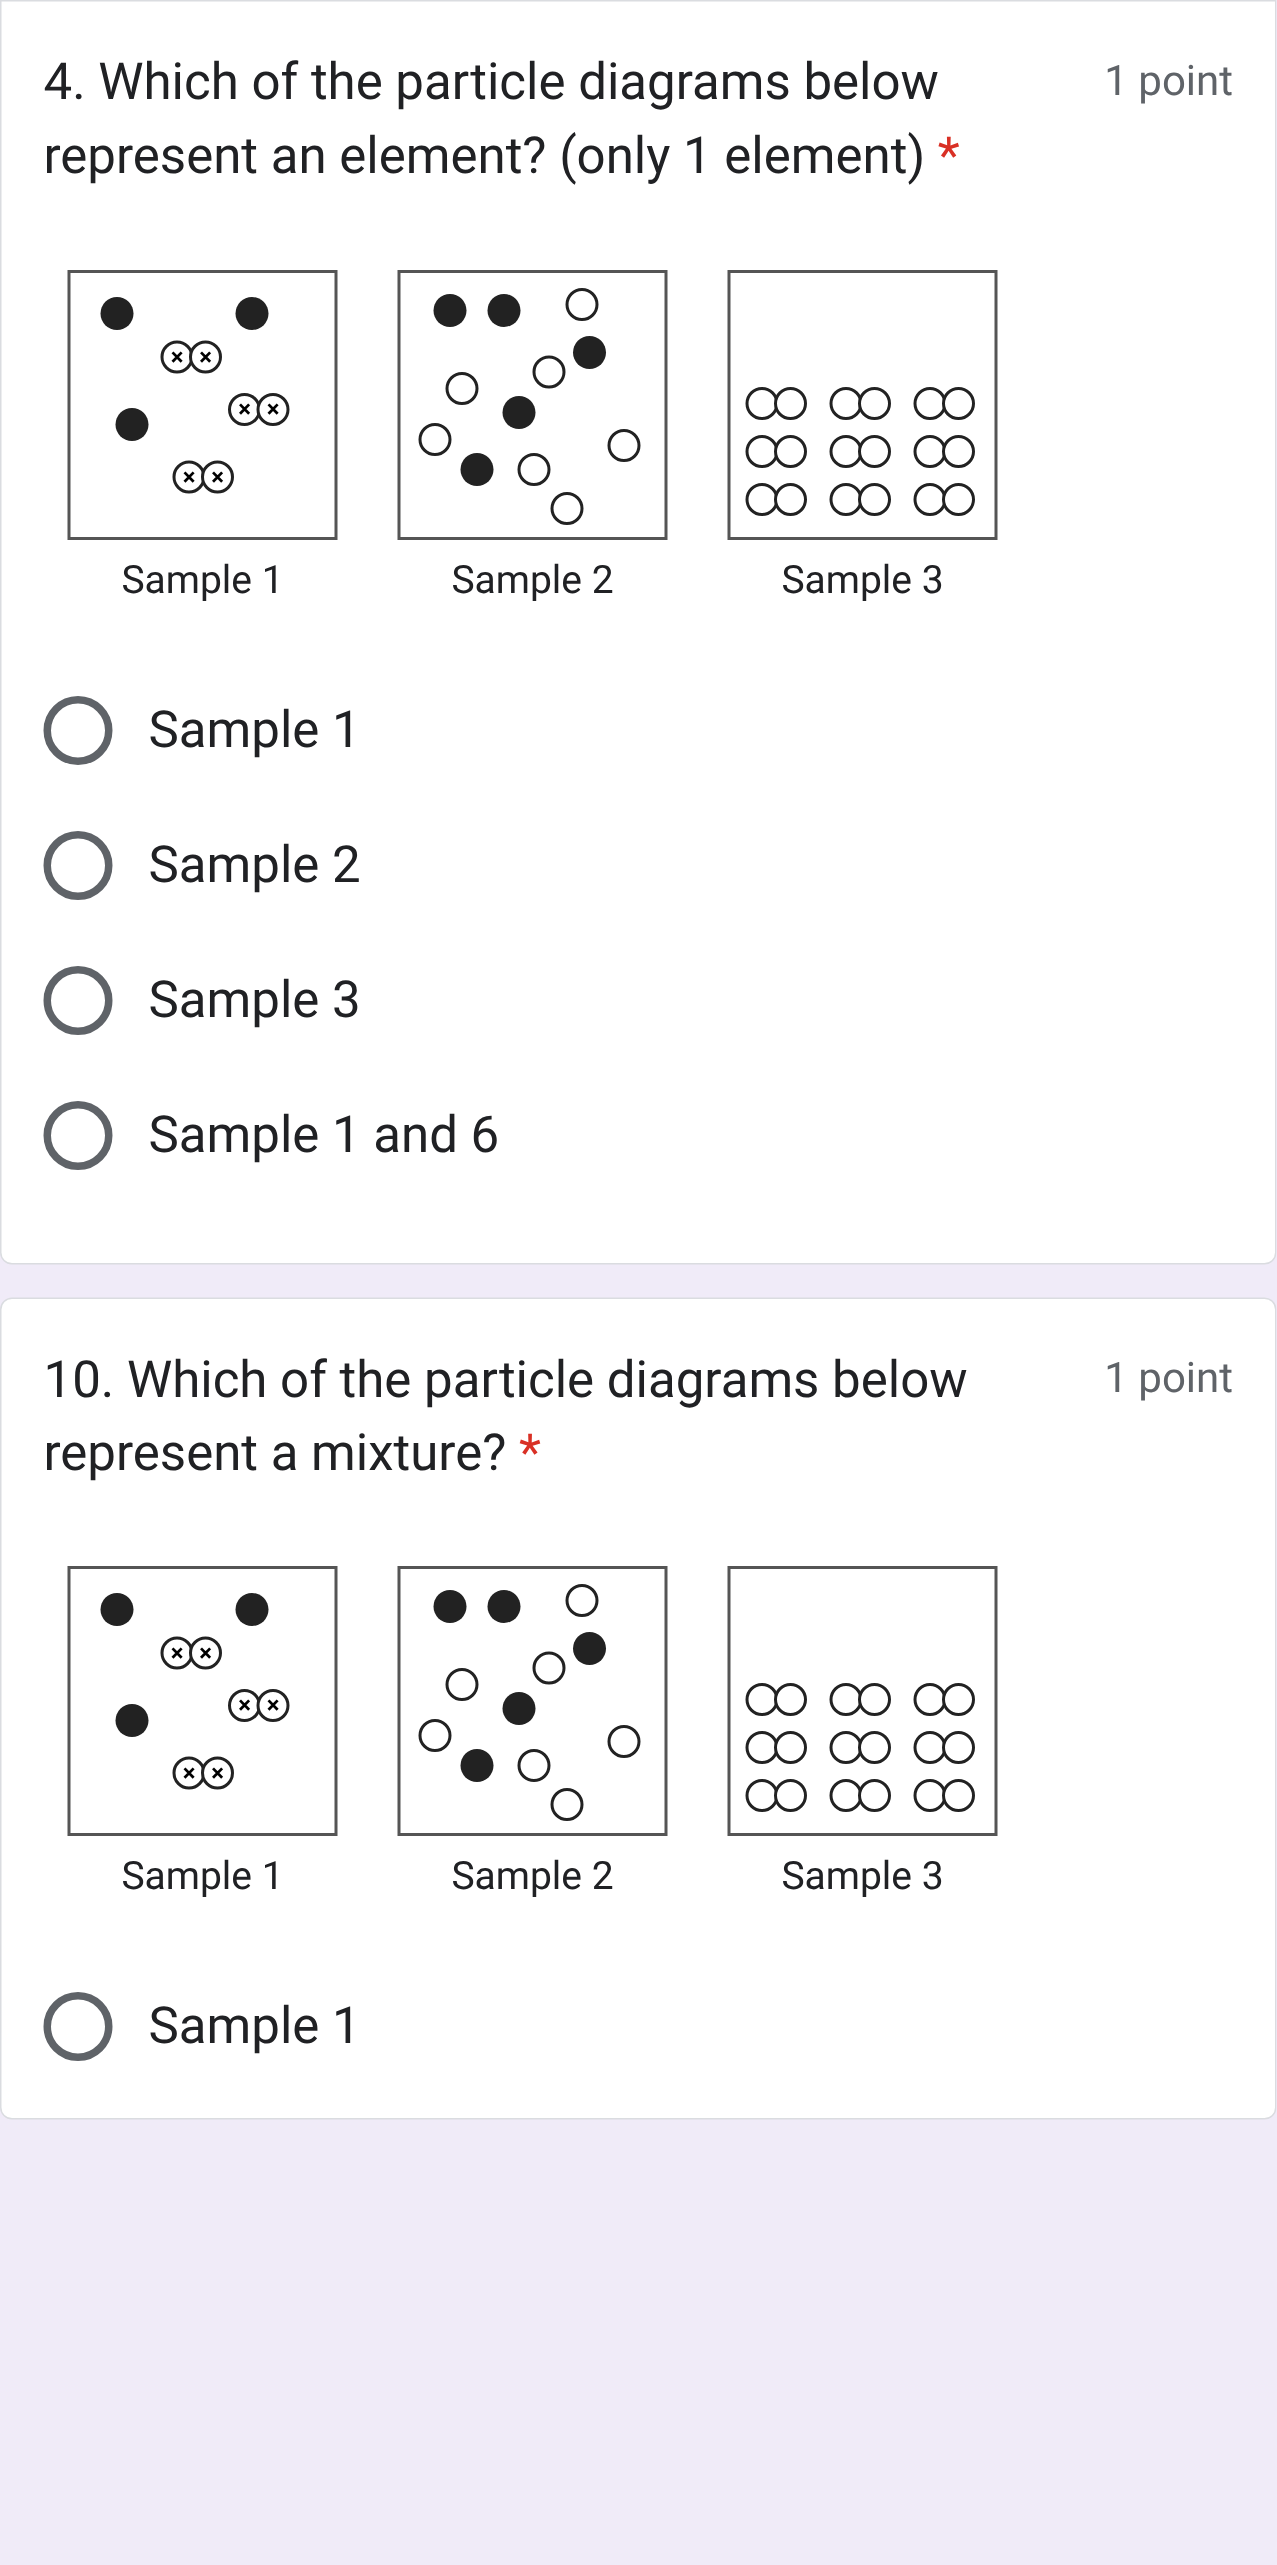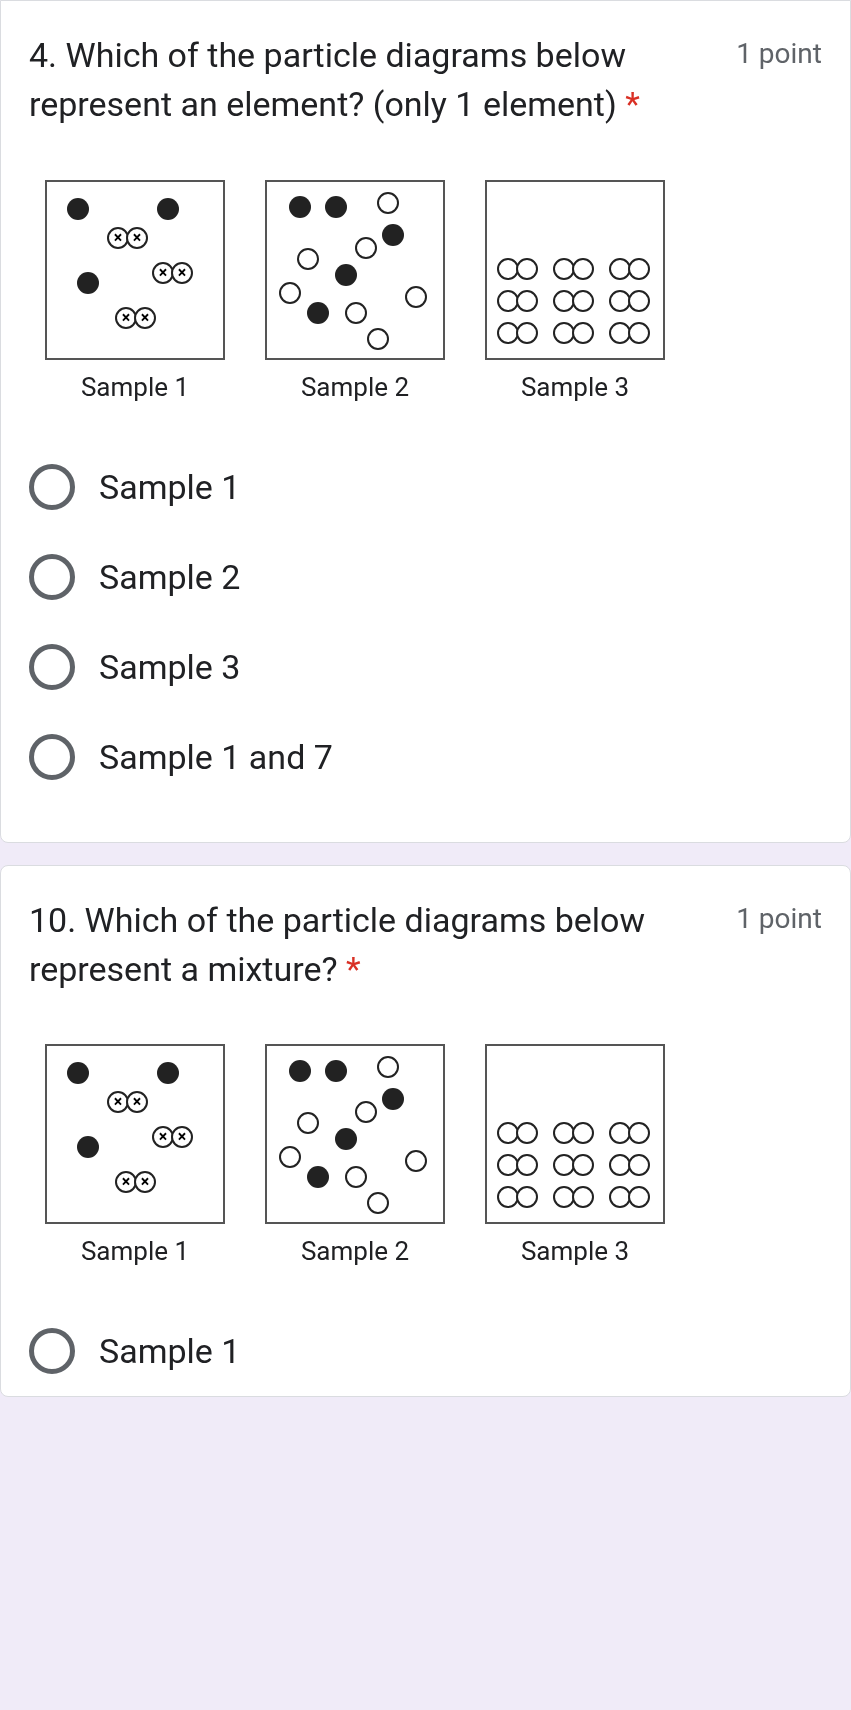--- a/index.html
+++ b/index.html
@@ -173,26 +173,26 @@
     <div class="option">
       <div class="radio"></div>
       <div class="opt-label">Sample 2</div>
     </div>
     <div class="option">
       <div class="radio"></div>
       <div class="opt-label">Sample 3</div>
     </div>
     <div class="option">
       <div class="radio"></div>
-      <div class="opt-label">Sample 1 and 7</div>
+      <div class="opt-label">Sample 1 and 6</div>
     </div>
   </div>
 </div>
 
-<div class="card" style="padding-bottom:0">
+<div class="card" style="padding-bottom:16px">
   <div class="q-header">
     <div class="q-text">
       <span>10. Which of the particle diagrams below represent a mixture?</span>
       <span class="asterisk">*</span>
     </div>
     <div class="points">1 point</div>
   </div>
 
   <div class="diagram-row">
     <div class="sample">

